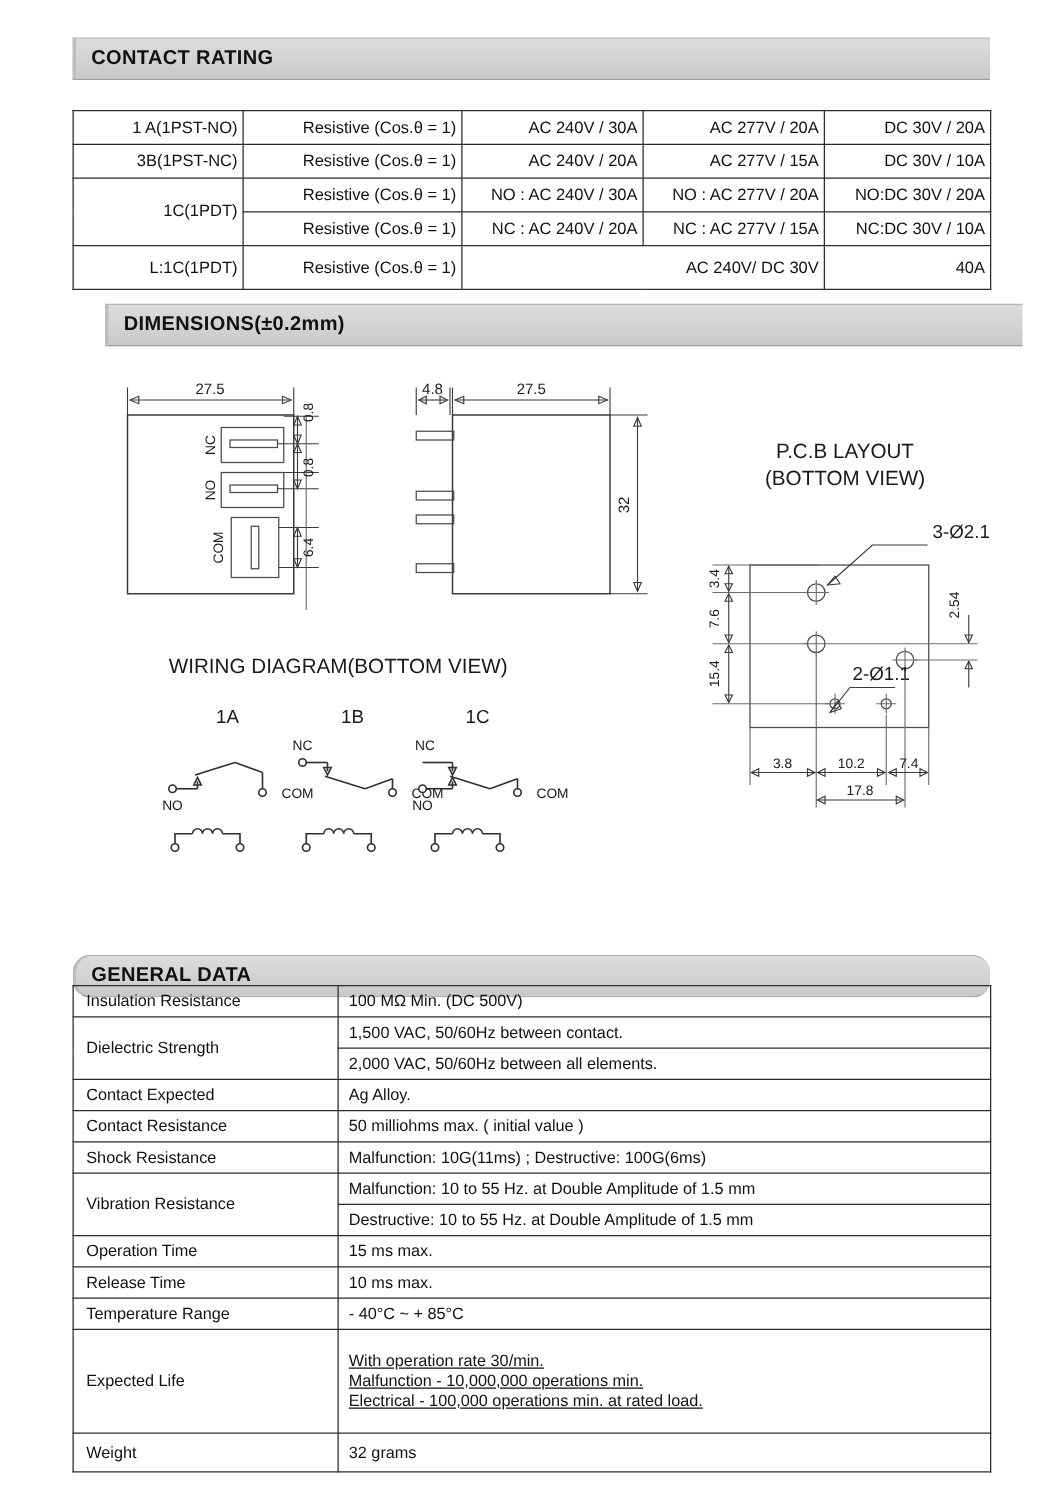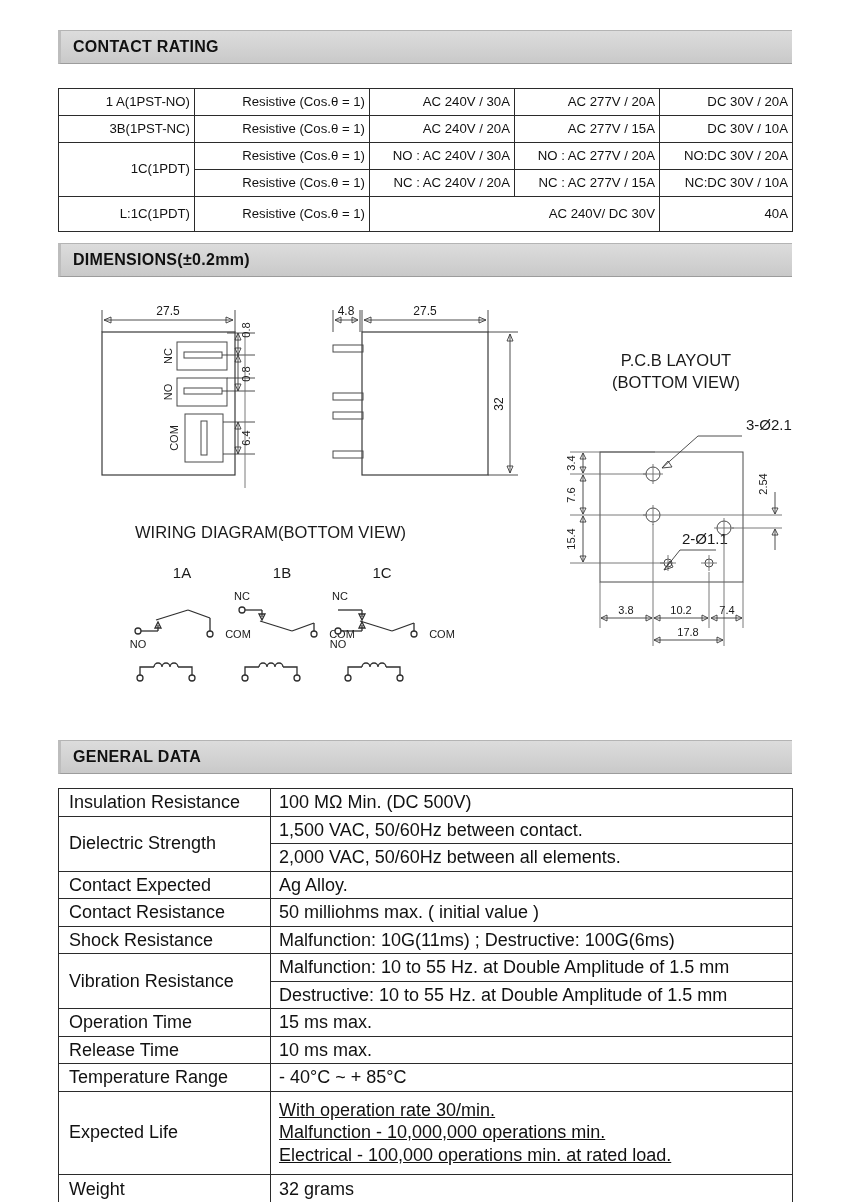--- a/index.html
+++ b/index.html
@@ -52,21 +52,21 @@
     line-height: 1.25;
   }
   .c { text-align: right; }
 
   
   #contact-table { left: 58px; top: 88px; width: 734px; }
   #contact-table td { height: 22px; }
 
   
   #general-table { left: 58px; top: 788px; width: 734px; }
-  #general-table td { height: 20px; font-size: 18px; }
+  #general-table td { height: 20px; font-size: 13px; }
   #general-table td.key { padding-left: 10px; }
   #general-table td.val { padding-left: 8px; }
   .multi { line-height: 1.45; text-decoration: underline; }
 
   
   #dimensions-area {
     position: absolute;
     left: 70px; top: 288px;
     width: 734px; height: 430px;
   }
@@ -130,21 +130,21 @@
       </tr>
       <tr>
         <td class="c" style="height:30px">L:1C(1PDT)</td>
         <td class="c">Resistive (Cos.θ = 1)</td>
         <td class="c" colspan="2">AC 240V/ DC 30V</td>
         <td class="c">40A</td>
       </tr>
     </tbody>
   </table>
 
-  <div class="section-header" style="top:243px;">
+  <div class="section-header" style="top:243px;margin-left:26px;">
     <span>DIMENSIONS(±0.2mm)</span>
   </div>
 
   <div id="dimensions-area">
     <svg width="734" height="430" viewBox="0 0 734 430" xmlns="http://www.w3.org/2000/svg">
 
       <g>
 
         <g>
           <path class="dim" d="M32 22 L32 44"></path>
@@ -420,21 +420,21 @@
             <path class="wire" d="M278 387 L278 379 L292 379"></path>
             <path class="wire" d="M292 379 a4 4 0 0 1 8 0 a4 4 0 0 1 8 0 a4 4 0 0 1 8 0"></path>
             <path class="wire" d="M316 379 L330 379 L330 387"></path>
             <circle class="wire fillw" cx="330" cy="390" r="3"></circle>
           </g>
         </g>
       </g>
     </svg>
   </div>
 
-  <div class="section-header" style="top:740px;">
+  <div class="section-header" style="top:764px;border-radius:14px;">
     <span>GENERAL DATA</span>
   </div>
 
   <table class="dt" id="general-table">
     <colgroup>
         <col style="width:212px">
         <col style="width:522px">
       </colgroup>
     <tbody>
       <tr>

